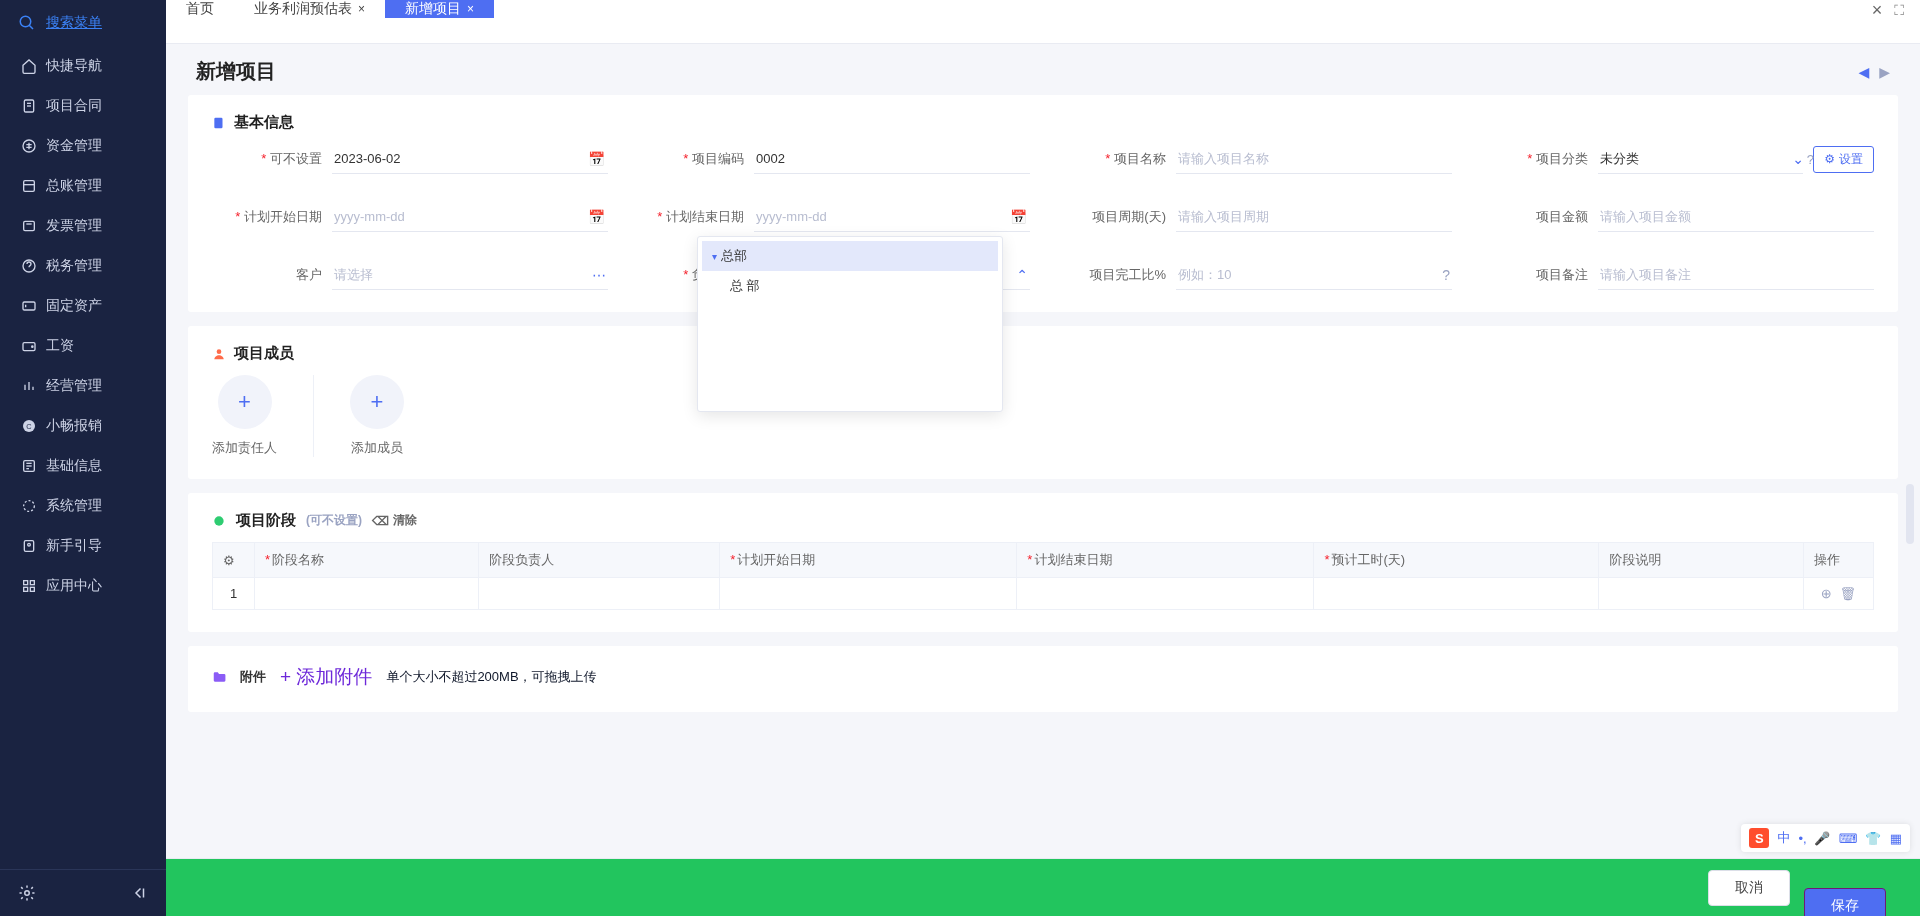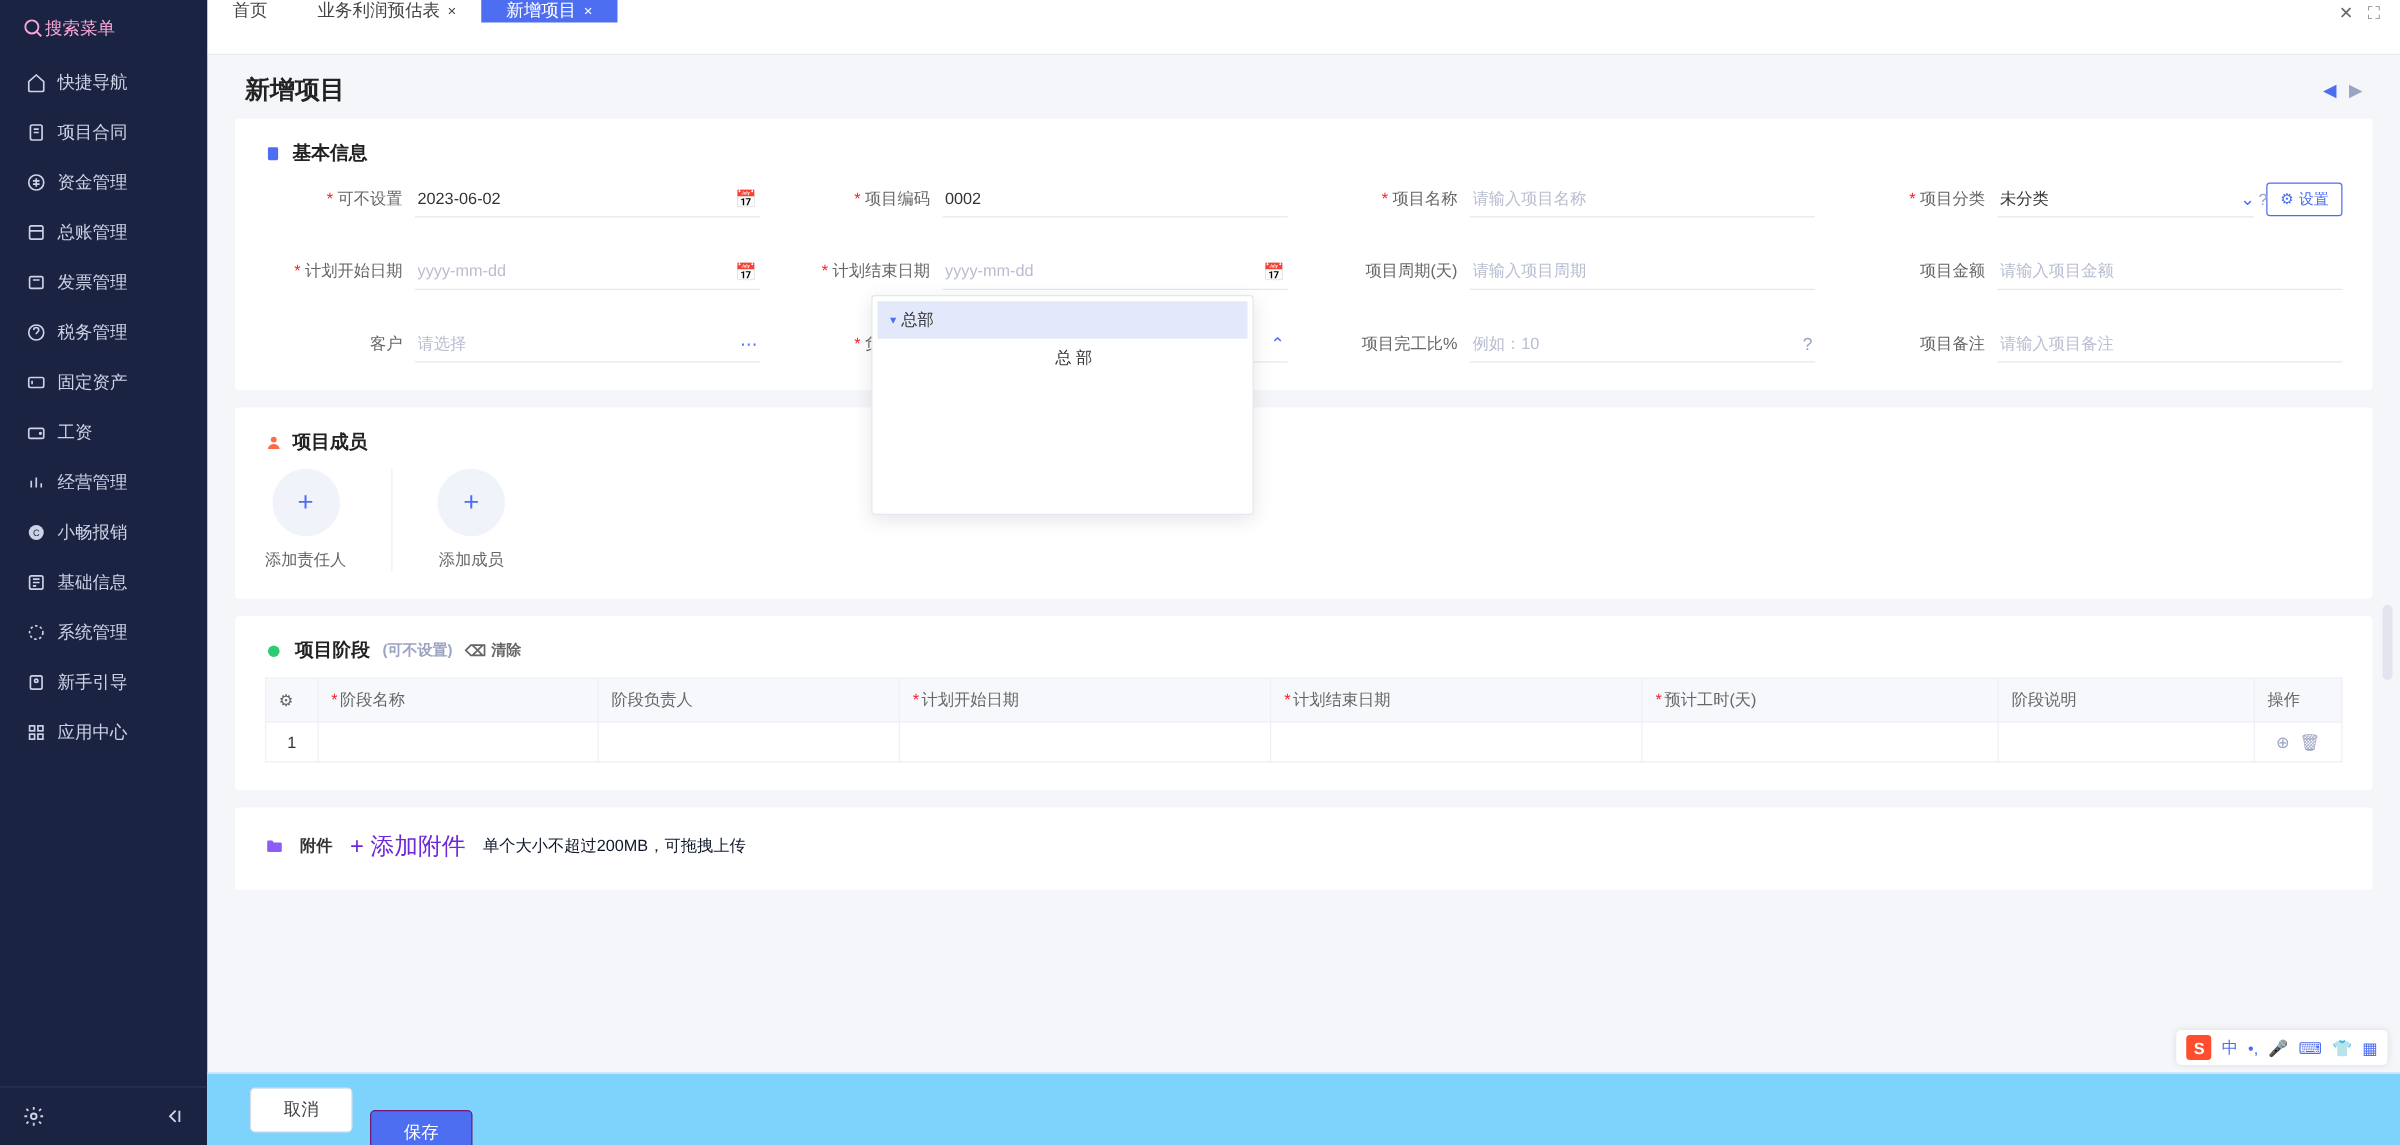--- a/index.html
+++ b/index.html
@@ -1,18 +1,18 @@
 <!DOCTYPE html>
 <html><head>
 <meta charset="utf-8">
 <style>
 *{box-sizing:border-box;margin:0;padding:0;font-family:"Microsoft YaHei","PingFang SC",sans-serif;}
 body{background:#f5f6fa;font-size:13px;color:#333;overflow:hidden;width:1920px;height:916px;position:relative;}
 .sidebar{position:absolute;left:0;top:0;width:166px;height:916px;background:#1a2341;color:#cdd3e6;display:flex;flex-direction:column;}
-.sidebar-search{display:flex;align-items:center;padding:14px 18px;color:#f9a8d4;font-size:14px;}
+.sidebar-search{display:flex;align-items:center;gap:10px;padding:14px 18px;color:#3b82f6;font-size:14px;text-decoration:underline;}
 .sidebar-item{display:flex;align-items:center;gap:8px;padding:11px 20px;cursor:pointer;font-size:14px;}
 .sidebar-footer{margin-top:auto;display:flex;align-items:center;justify-content:space-between;padding:14px 18px;border-top:1px solid #2a3558;}
 .icon{width:18px;height:18px;display:inline-flex;align-items:center;justify-content:center;}
 .tabs{position:absolute;left:166px;top:0;right:0;height:44px;background:#fff;border-bottom:1px solid #e9ebf2;display:flex;align-items:flex-start;}
 .tab{display:flex;align-items:center;padding:0 20px;font-size:14px;color:#444;cursor:pointer;gap:6px;}
 .tab.active{background:#4e6ef2;color:#fff;}
 .tab-close{font-size:12px;}
 .tabs-right{margin-left:auto;display:flex;align-items:center;gap:12px;padding-right:16px;}
 .tabs-right .x{font-size:18px;color:#666;cursor:pointer;}
 .expand{font-size:14px;color:#888;cursor:pointer;}
@@ -33,41 +33,41 @@
 .form-input{width:100%;height:30px;border:none;border-bottom:1px solid #e4e7f0;padding:0 24px 0 2px;font-size:13px;color:#333;background:transparent;}
 .form-input::placeholder{color:#b8bdd0;}
 .ctrl-icon{position:absolute;right:2px;top:50%;transform:translateY(-50%);color:#4e6ef2;cursor:pointer;font-size:14px;}
 .ctrl-icon.gray{color:#9aa3c2;}
 .settings-btn{display:inline-flex;align-items:center;gap:4px;border:1px solid #4e6ef2;color:#4e6ef2;padding:4px 10px;border-radius:3px;font-size:12px;cursor:pointer;margin-left:10px;}
 .help-icon{color:#9aa3c2;font-size:13px;margin-right:8px;cursor:pointer;}
 .dropdown{position:absolute;left:697px;top:236px;width:306px;height:176px;background:#fff;border:1px solid #e4e7f0;border-radius:3px;box-shadow:0 4px 16px rgba(0,0,0,.1);z-index:50;padding:4px;}
 .dd-item{padding:6px 10px;font-size:13px;cursor:pointer;display:flex;align-items:center;gap:4px;}
 .dd-item.sel{background:#e3e8fb;}
 .dd-item .tri{color:#4e6ef2;font-size:10px;}
-.dd-child{padding-left:28px;justify-content:center;}
+.dd-child{padding-left:28px;}
 .members{display:flex;gap:36px;margin-top:6px;}
 .member-add{display:flex;flex-direction:column;align-items:center;gap:10px;}
 .add-circle{width:54px;height:54px;border-radius:50%;background:#f1f3fa;display:flex;align-items:center;justify-content:center;color:#4e6ef2;font-size:22px;cursor:pointer;}
 .member-label{font-size:13px;color:#666;}
 .member-sep{width:1px;background:#edf0f7;}
 .stage-head{display:flex;align-items:center;gap:10px;}
 .stage-note{color:#9aa3c2;font-size:12px;}
 .clear-btn{display:inline-flex;align-items:center;gap:4px;color:#666;font-size:12px;cursor:pointer;}
 .stage-table{width:100%;border-collapse:collapse;margin-top:12px;font-size:13px;}
 .stage-table th,.stage-table td{border:1px solid #edf0f7;padding:8px 10px;text-align:left;}
 .stage-table th{background:#f6f8fc;color:#666;font-weight:500;}
 .stage-table th.req-col::before{content:"*";color:#f5222d;margin-right:2px;}
 .col-gear{width:42px;text-align:center;}
 .col-op{width:70px;text-align:center;}
 .row-ops{display:flex;gap:8px;justify-content:center;color:#9aa3c2;}
 .row-ops span{cursor:pointer;}
 .attach-row{display:flex;align-items:center;gap:14px;}
 .attach-add{color:#6d28d9;cursor:pointer;font-size:19px;}
 .attach-note{color:#0f172a;font-size:13px;}
-.footer{position:absolute;left:166px;bottom:0;right:0;height:58px;background:#7dd3fc;display:flex;justify-content:flex-start;align-items:center;gap:14px;padding:0 34px;border-top:1px solid #e9ebf2;}
+.footer{position:absolute;left:166px;bottom:0;right:0;height:58px;background:#22c55e;display:flex;justify-content:flex-end;align-items:center;gap:14px;padding:0 34px;border-top:1px solid #e9ebf2;}
 .btn{padding:8px 26px;border-radius:4px;font-size:14px;cursor:pointer;}
 .btn-default{background:#fff;border:1px solid #dcdfe8;color:#444;}
 .btn-primary{background:#4e6ef2;border:1px solid #701a75;color:#fff;margin-top:37px;}
 .ime-bar{position:absolute;right:10px;bottom:64px;display:flex;align-items:center;gap:8px;background:#fff;padding:4px 8px;border-radius:4px;box-shadow:0 0 6px rgba(0,0,0,.1);font-size:13px;}
 .ime-logo{width:20px;height:20px;background:#ff4d2d;color:#fff;border-radius:3px;display:flex;align-items:center;justify-content:center;font-weight:bold;}
 .ime-bar span{color:#4e6ef2;}
 .scroll-stub{position:absolute;right:6px;top:440px;width:8px;height:60px;background:#e2e5f0;border-radius:4px;}
 </style>
 </head>
 <body>

